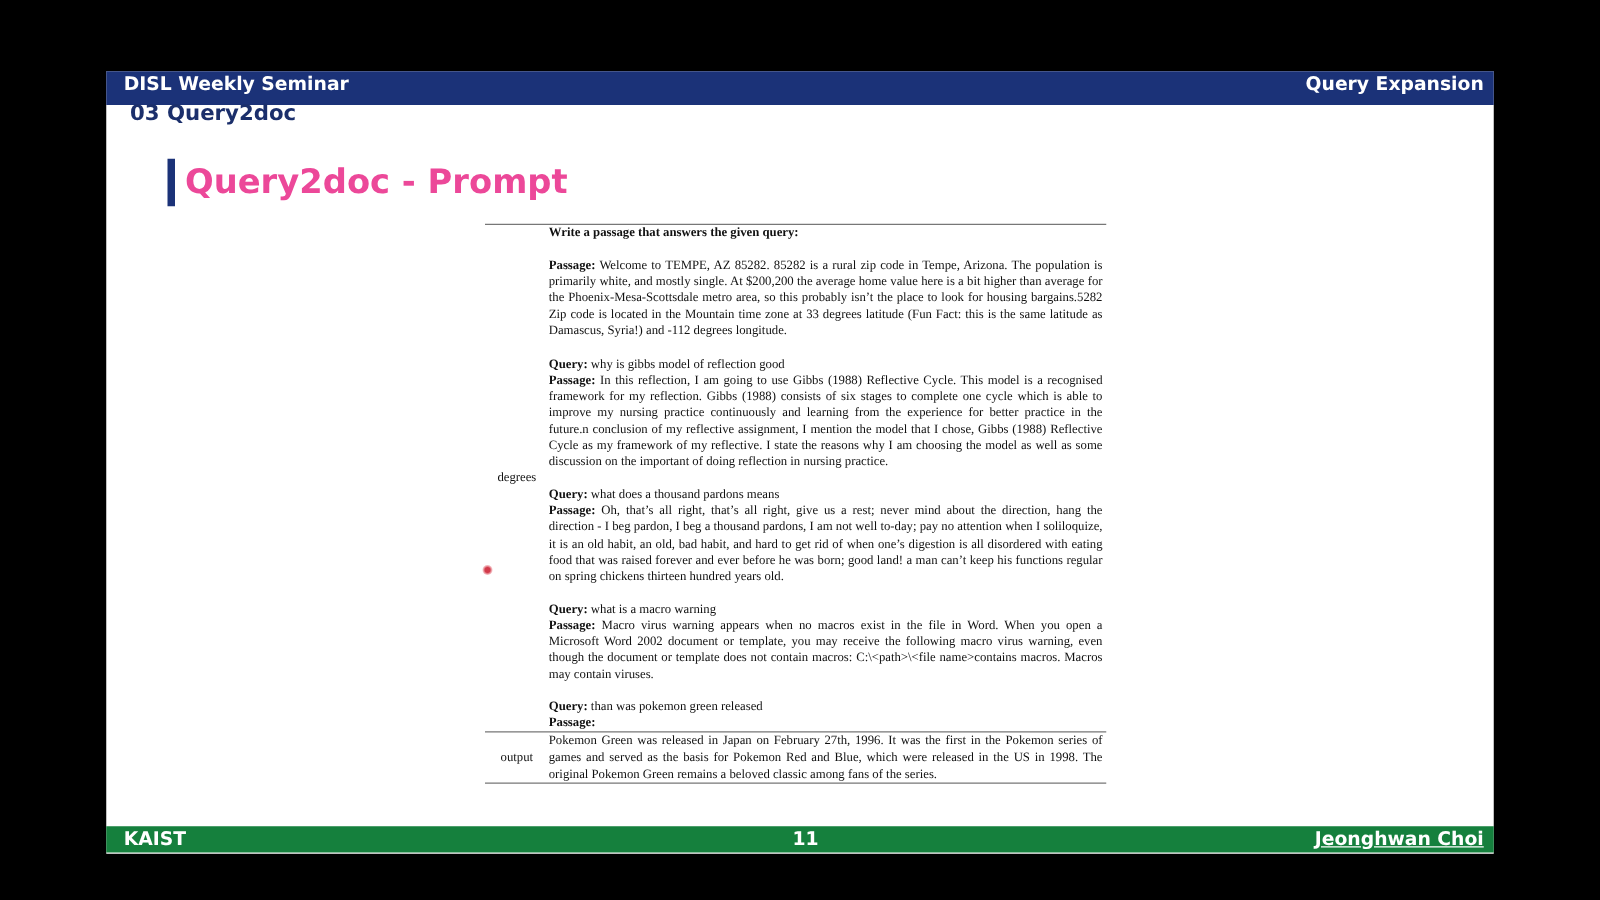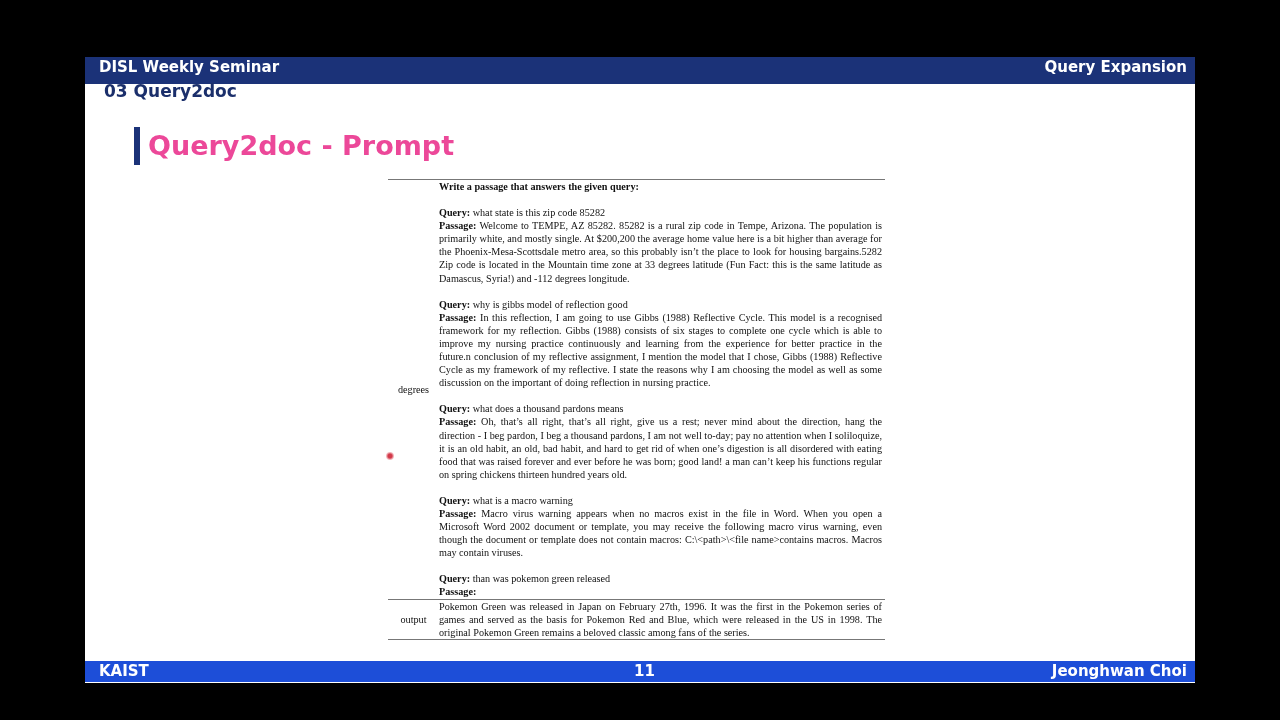--- a/index.html
+++ b/index.html
@@ -14,24 +14,24 @@
     .paper { position: absolute; left: 303px; top: 122px; width: 497px; font-family: "Liberation Serif", serif; font-size: 10.2px; color: #111; line-height: 13.1px; }
     .rule-top { border-top: 1px solid #777; }
     .row { display: flex; }
     .lbl { width: 51px; flex: none; display: flex; align-items: center; justify-content: center; }
     .content { flex: 1; text-align: justify; padding-right: 3px; }
     .content p { margin: 0; }
     .gap { height: 13px; }
     b { font-weight: bold; }
     .rule-mid { border-top: 1px solid #777; }
     .rule-bot { border-bottom: 1px solid #777; }
-    .footer { position: absolute; left: 0; top: 604px; width: 100%; height: 21px; background: #1d4ed8; color: #fff; font-weight: bold; font-size: 15px; line-height: 21px; }
+    .footer { position: absolute; left: 0; top: 604px; width: 100%; height: 21px; background: #15803d; color: #fff; font-weight: bold; font-size: 15px; line-height: 21px; }
     .footer .left { position: absolute; left: 14px; }
     .footer .center { position: absolute; left: 549px; }
-    .footer .right { position: absolute; right: 8px; }
+    .footer .right { position: absolute; right: 8px; text-decoration: underline; }
     .cursor { position: absolute; left: 386px; top: 452px; width: 8px; height: 8px; border-radius: 50%; background: radial-gradient(circle, #d23a4a 0 35%, rgba(230,120,130,0.6) 60%, rgba(255,255,255,0) 100%); }
   </style>
 </head>
 <body>
 
 <div class="slide">
   <div class="topbar">
     <span class="left">DISL Weekly Seminar</span>
     <span class="right">Query Expansion</span>
   </div>
@@ -39,21 +39,20 @@
   <div class="section">03 Query2doc</div>
   <div class="title-bar"></div>
   <div class="title">Query2doc - Prompt</div>
 
   <div class="paper">
     <div class="row rule-top">
       <div class="lbl">degrees</div>
       <div class="content">
         <p><b>Write a passage that answers the given query:</b></p>
         <div class="gap"></div>
-        <p><b>Query:</b> <span>what state is this zip code 85282</span></p>
         <p><b>Passage:</b> <span>Welcome to TEMPE, AZ 85282. 85282 is a rural zip code in Tempe, Arizona. The population is primarily white, and mostly single.  At $200,200 the average home value here is a bit higher than average for the Phoenix-Mesa-Scottsdale metro area, so this probably isn’t the place to look for housing bargains.5282 Zip code is located in the Mountain time zone at 33 degrees latitude (Fun Fact: this is the same latitude as Damascus, Syria!) and -112 degrees longitude.</span></p>
         <div class="gap"></div>
         <p><b>Query:</b> <span>why is gibbs model of reflection good</span></p>
         <p><b>Passage:</b> <span>In this reflection, I am going to use Gibbs (1988) Reflective Cycle. This model is a recognised framework for my reflection. Gibbs (1988) consists of six stages to complete one cycle which is able to improve my nursing practice continuously and learning from the experience for better practice in the future.n conclusion of my reflective assignment, I mention the model that I chose, Gibbs (1988) Reflective Cycle as my framework of my reflective. I state the reasons why I am choosing the model as well as some discussion on the important of doing reflection in nursing practice.</span></p>
         <div class="gap"></div>
         <p><b>Query:</b> <span>what does a thousand pardons means</span></p>
         <p><b>Passage:</b> <span>Oh, that’s all right, that’s all right, give us a rest; never mind about the direction, hang the direction - I beg pardon, I beg a thousand pardons, I am not well to-day; pay no attention when I soliloquize, it is an old habit, an old, bad habit, and hard to get rid of when one’s digestion is all disordered with eating food that was raised forever and ever before he was born; good land!  a man can’t keep his functions regular on spring chickens thirteen hundred years old.</span></p>
         <div class="gap"></div>
         <p><b>Query:</b> <span>what is a macro warning</span></p>
         <p><b>Passage:</b> <span>Macro virus warning appears when no macros exist in the file in Word.  When you open a Microsoft Word 2002 document or template, you may receive the following macro virus warning, even though the document or template does not contain macros: C:\&lt;path&gt;\&lt;file name&gt;contains macros. Macros may contain viruses.</span></p>

